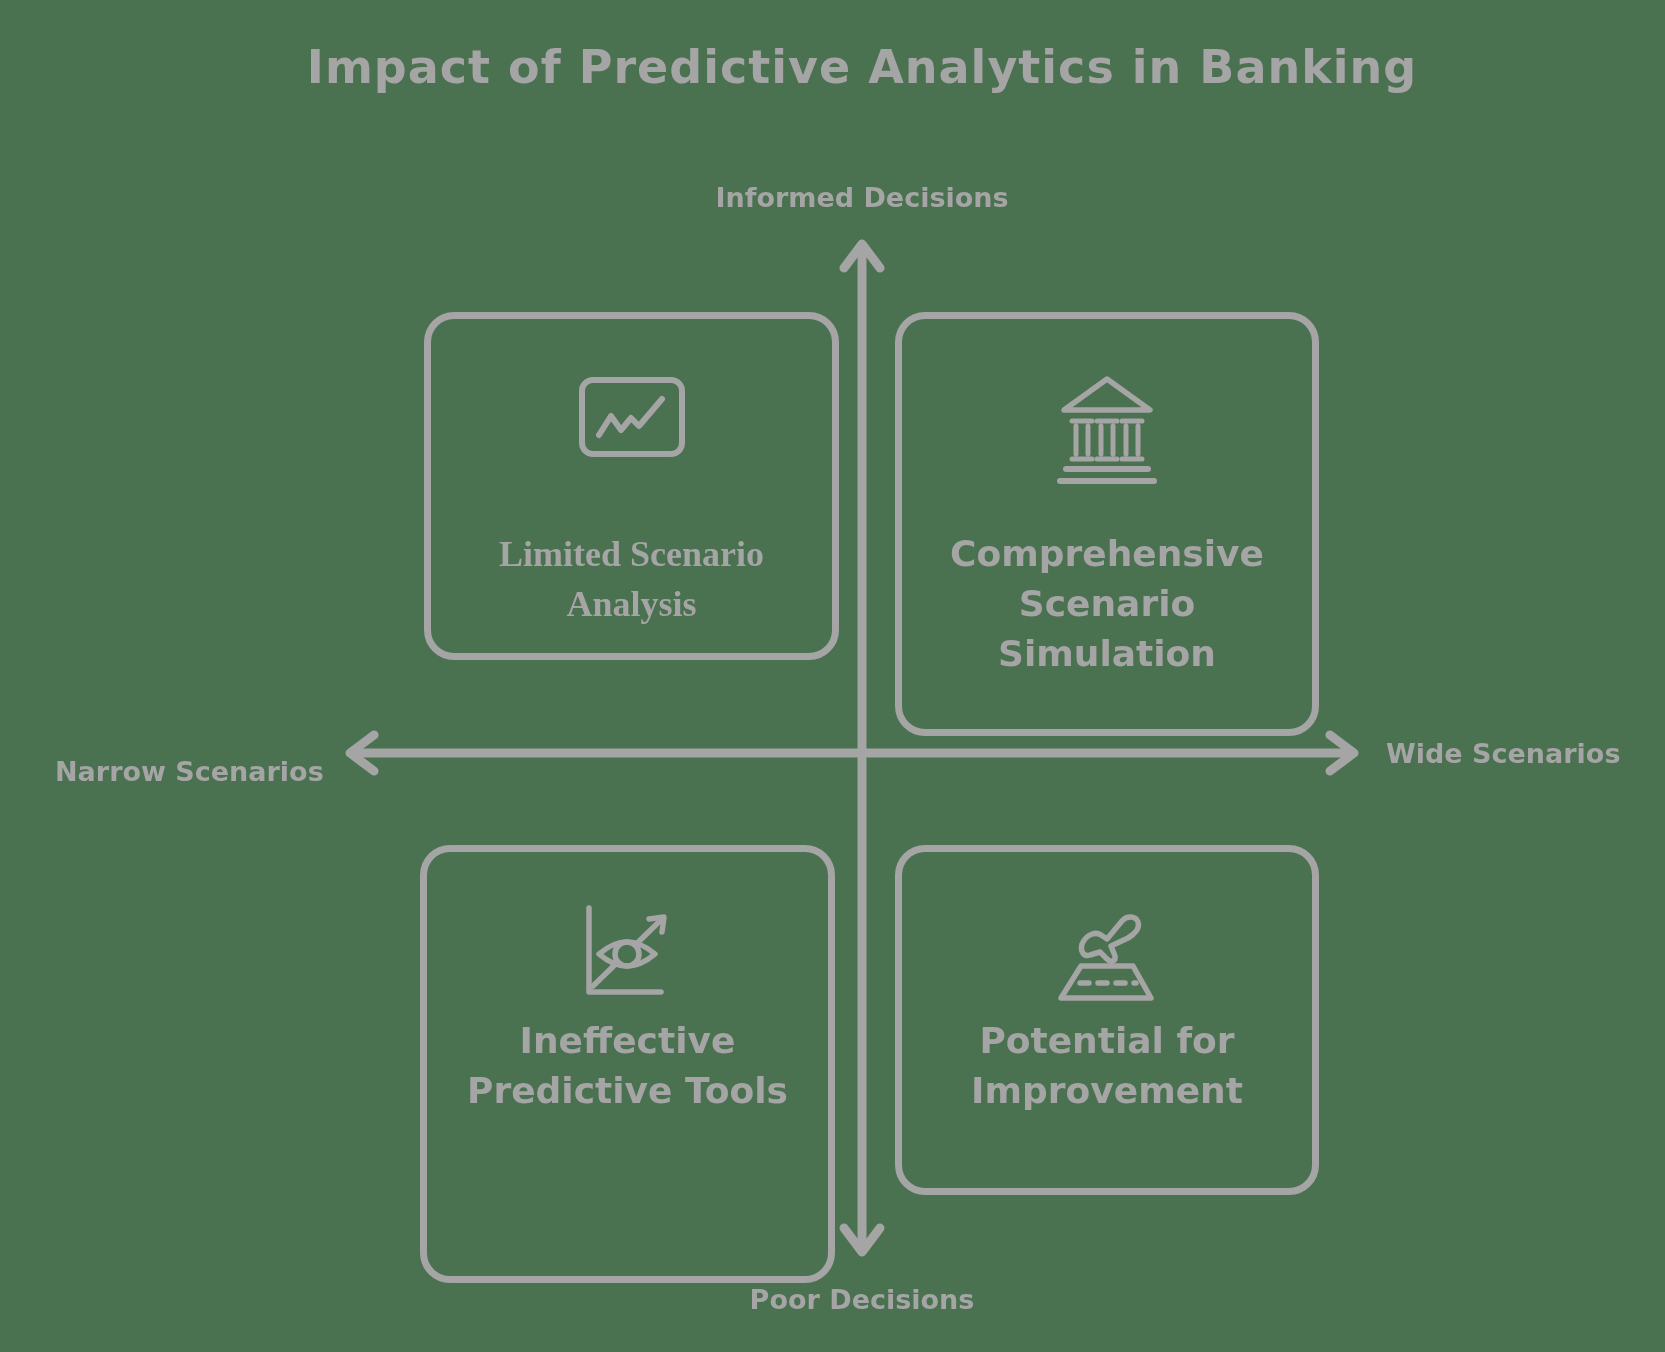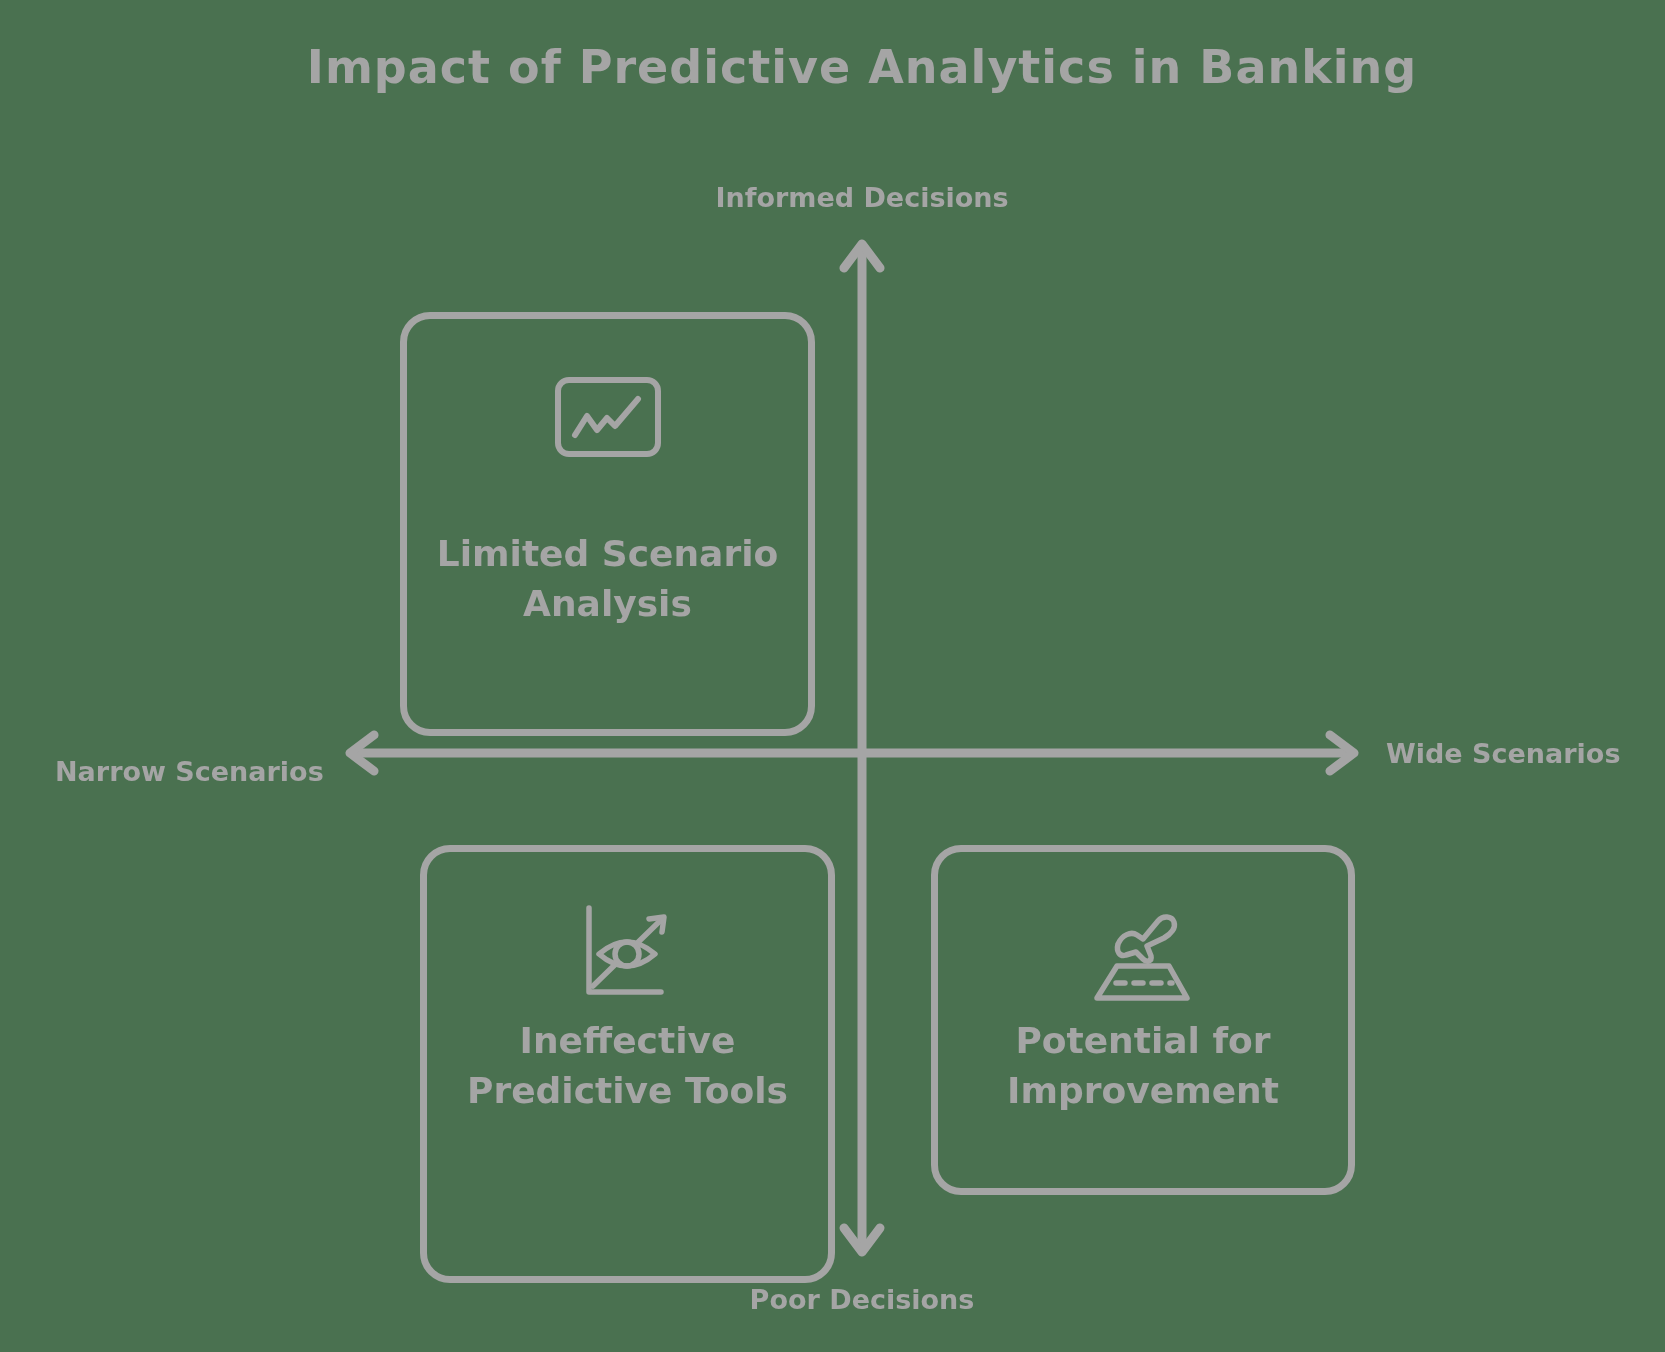--- a/index.html
+++ b/index.html
@@ -33,24 +33,24 @@
   .axis-label.left{left:55px;top:756px;}
   .axis-label.right{left:1386px;top:738px;}
   svg.axes{position:absolute;left:0;top:0;}
   .axes path{stroke:var(--ink,#A5A5A5);stroke-width:9;fill:none;stroke-linecap:round;stroke-linejoin:round;}
   .quad{
     position:absolute;
     border:7px solid var(--ink,#A5A5A5);
     border-radius:30px;
     box-sizing:border-box;
   }
-  .q-tl{left:400px;top:312px;width:415px;height:424px;}
+  .q-tl{left:424px;top:312px;width:415px;height:348px;font-family:Liberation Serif, serif;}
   .q-tr{left:895px;top:312px;width:424px;height:424px;}
   .q-bl{left:420px;top:845px;width:415px;height:438px;}
-  .q-br{left:895px;top:845px;width:424px;height:350px;margin-left:36px;}
+  .q-br{left:895px;top:845px;width:424px;height:350px;}
   .q-icon{
     position:absolute;
     left:50%;transform:translateX(-50%);
   }
   .q-top .q-icon{top:54px;}
   .q-bottom .q-icon{top:42px;}
   .q-icon path,.q-icon rect,.q-icon circle,.q-icon polyline,.q-icon line{
     stroke:var(--ink,#A5A5A5);fill:none;stroke-linecap:round;stroke-linejoin:round;
   }
   .q-label{
@@ -90,20 +90,35 @@
 
   <div class="quad q-tl q-top">
     <svg class="q-icon" width="112" height="88" viewBox="0 0 112 88">
       <rect x="6" y="7" width="100" height="74" rx="11" stroke-width="6"></rect>
       <polyline points="23,62 35,43 45,57 55,45 63,53 86,26" stroke-width="6"></polyline>
     </svg>
     <div class="q-label">Limited Scenario
 Analysis</div>
   </div>
 
+  <div class="quad q-tr q-top">
+    <svg class="q-icon" width="112" height="116" viewBox="0 0 112 116">
+      <path d="M56,6 L99,37 L13,37 Z" stroke-width="5.5"></path>
+      <g stroke-width="5">
+        <path d="M21,48 H41 M25,53 V81 M37,53 V81 M21,86 H41"></path>
+        <path d="M46,48 H66 M50,53 V81 M62,53 V81 M46,86 H66"></path>
+        <path d="M71,48 H91 M75,53 V81 M87,53 V81 M71,86 H91"></path>
+      </g>
+      <path d="M15,96 H97" stroke-width="6"></path>
+      <path d="M9,108 H103" stroke-width="6"></path>
+    </svg>
+    <div class="q-label">Comprehensive
+Scenario
+Simulation</div>
+  </div>
 
   <div class="quad q-bl q-bottom">
     <svg class="q-icon" width="118" height="118" viewBox="0 0 118 118">
       <polyline points="20,14 20,98 92,98" stroke-width="5.5"></polyline>
       <path d="M24,92 L94,24" stroke-width="5.5"></path>
       <path d="M80,25 L95,23 L93,38" stroke-width="5.5"></path>
       <path d="M30,60 Q58,36 86,60 Q58,84 30,60 Z" stroke-width="5.5" fill="var(--bg,#4A7150)" style="fill:var(--bg,#4A7150)"></path>
       <circle cx="58" cy="60" r="12" stroke-width="5.5"></circle>
     </svg>
     <div class="q-label">Ineffective

